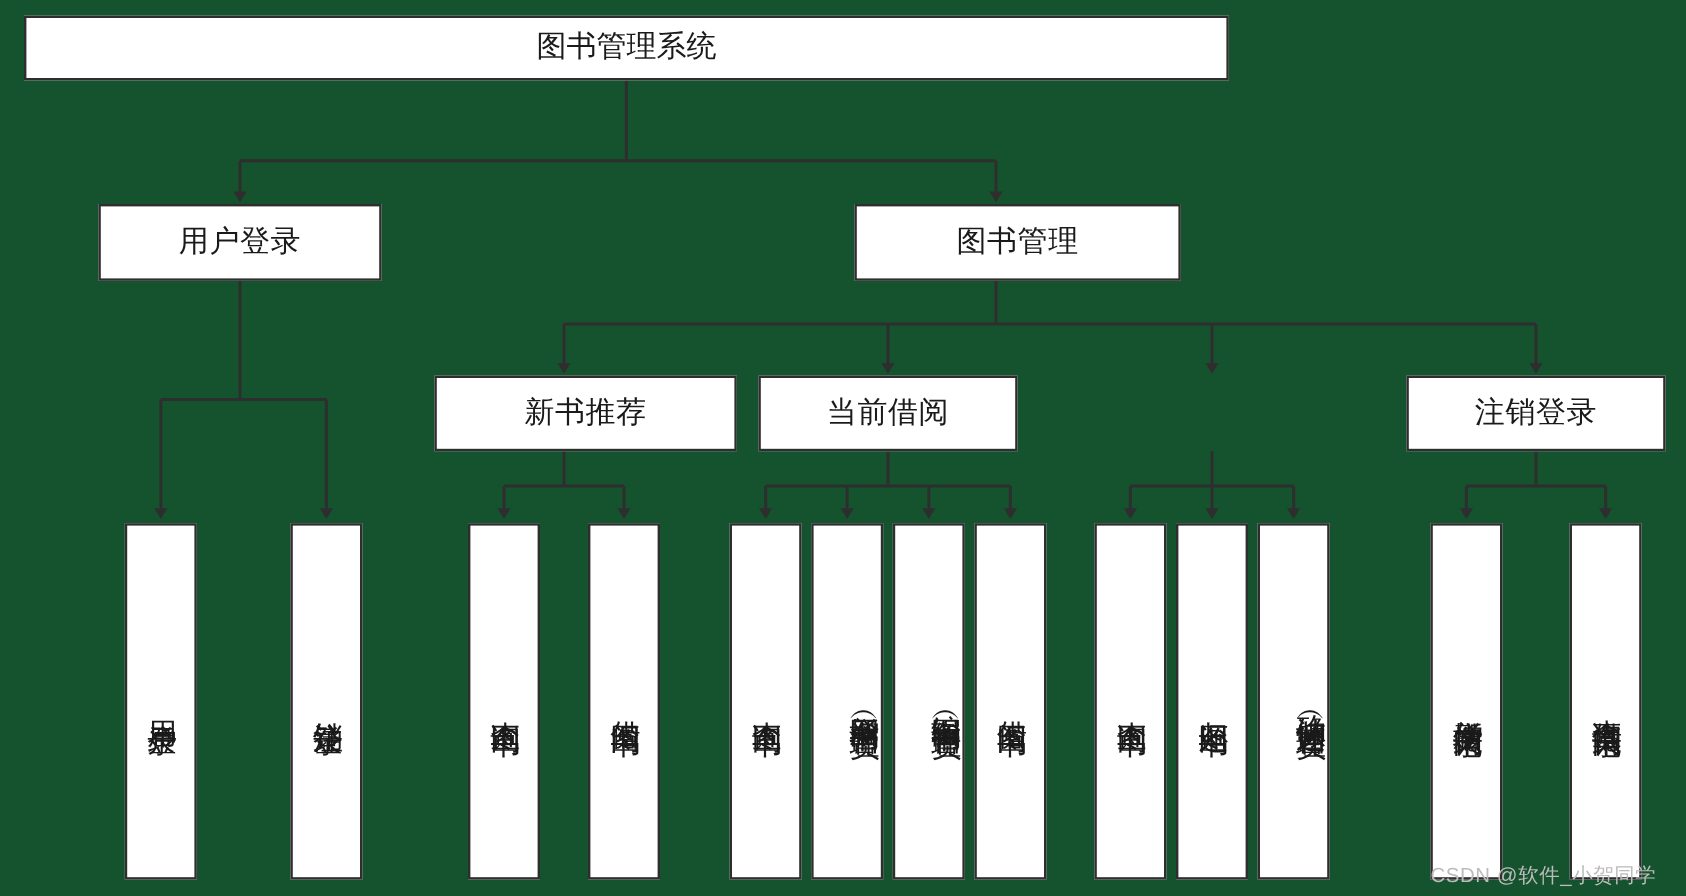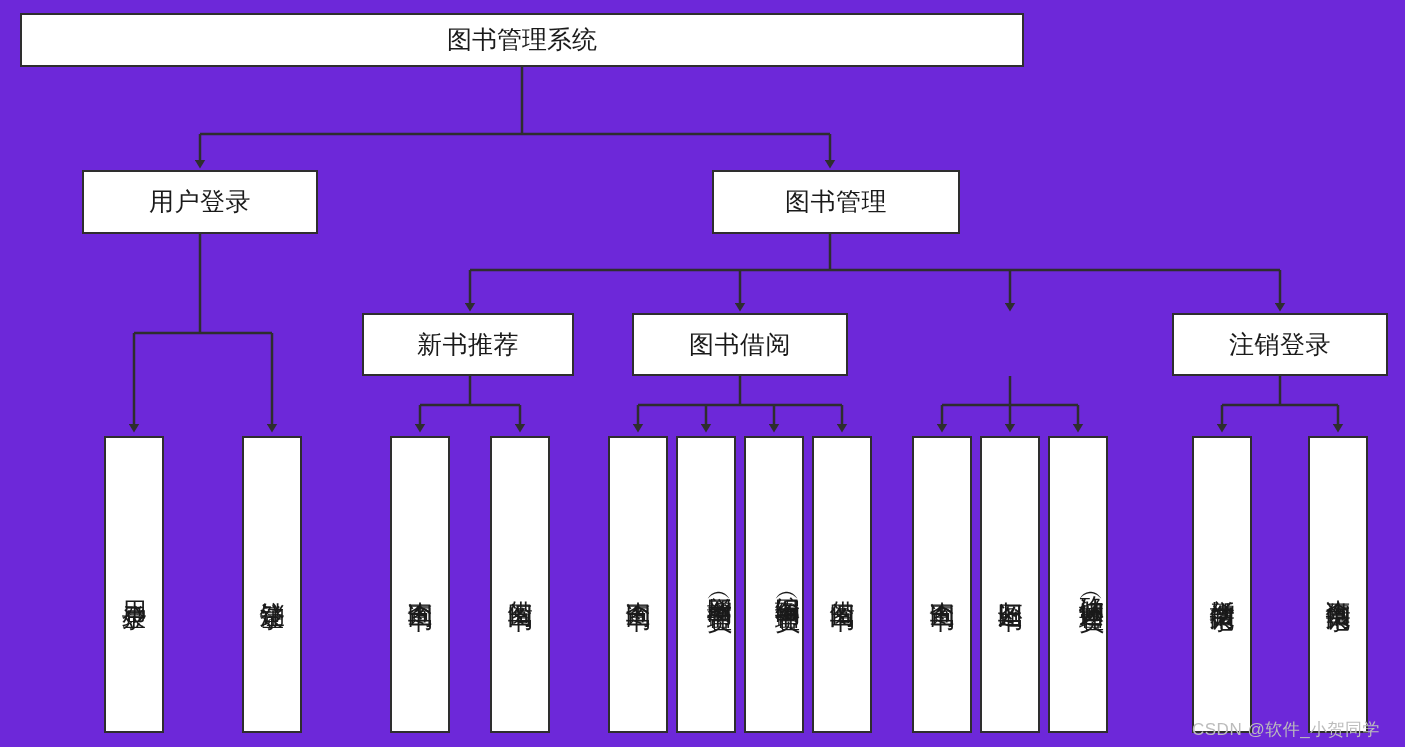--- a/index.html
+++ b/index.html
@@ -8,21 +8,21 @@
     padding: 0;
     background: #ffffff;
   }
   body {
     font-family: "Liberation Sans", "DejaVu Sans", sans-serif;
   }
   #canvas {
     position: relative;
     width: 1405px;
     height: 747px;
-    background: #6d28d9;
+    background: #14532d;
     overflow: hidden;
   }
   #wires {
     position: absolute;
     left: 0;
     top: 0;
     width: 1405px;
     height: 747px;
     pointer-events: none;
   }
@@ -125,29 +125,29 @@
     </g>
   </svg>
 
   <div class="node root" style="left:20px; top:13px; width:1004px; height:54px;">
     <span>图书管理系统</span>
   </div>
 
   <div class="node h" style="left:82px; top:170px; width:236px; height:64px;">
     <span>用户登录</span>
   </div>
-  <div class="node h" style="left:712px; top:170px; width:248px; height:64px;">
+  <div class="node h" style="left:712px; top:170px; width:272px; height:64px;">
     <span>图书管理</span>
   </div>
 
-  <div class="node h" style="left:362px; top:313px; width:212px; height:63px;text-align:center;">
+  <div class="node h" style="left:362px; top:313px; width:252px; height:63px;text-align:center;">
     <span>新书推荐</span>
   </div>
   <div class="node h" style="left:632px; top:313px; width:216px; height:63px;">
-    <span>图书借阅</span>
+    <span>当前借阅</span>
   </div>
   <div class="node h" style="left:1172px; top:313px; width:216px; height:63px;">
     <span>注销登录</span>
   </div>
 
   <div class="node v centered" style="left:104px; top:436px; width:60px; height:297px;">
     <span class="vtext">用户登录</span>
   </div>
   <div class="node v centered" style="left:242px; top:436px; width:60px; height:297px;">
     <span class="vtext">注销登录</span>

